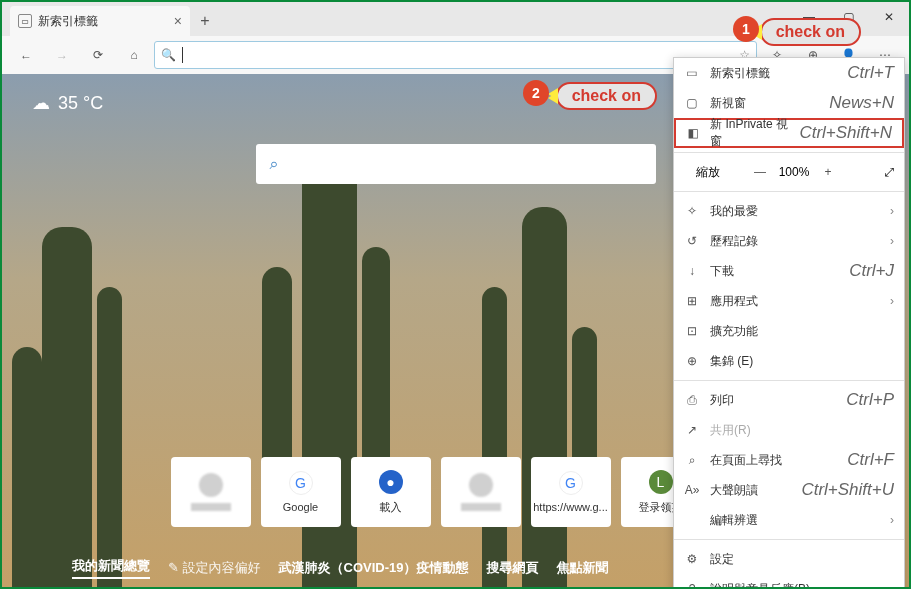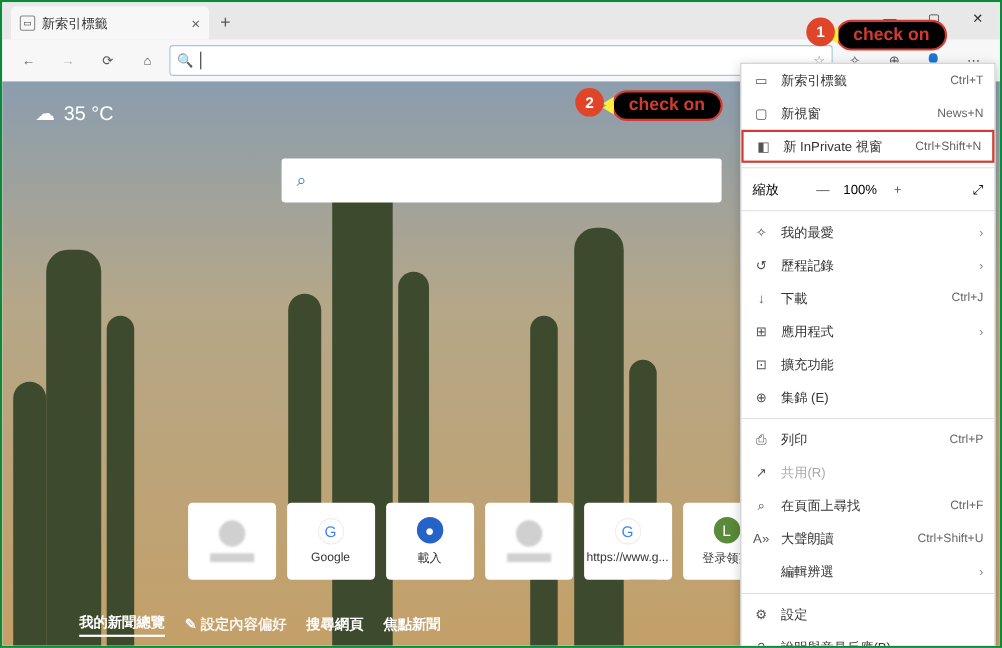--- a/index.html
+++ b/index.html
@@ -125,21 +125,21 @@
   bottom: 8px;
   width: 100%;
   display: flex;
   gap: 18px;
   padding: 0 70px;
   color: #fff;
   font-size: 13px;
   font-weight: bold;
   align-items: center;
 }
-.bottomnav .edit { font-weight: bold; opacity: 0.9; }
+.bottomnav .edit { font-weight: normal; opacity: 0.9; }
 .bottomnav .powered { margin-left: auto; font-weight: normal; font-size: 11px; opacity: 0.8; }
 
 
 .menu {
   position: absolute;
   top: 55px;
   right: 4px;
   width: 232px;
   background: #fff;
   border: 1px solid #ccc;
@@ -151,45 +151,45 @@
   align-items: center;
   height: 30px;
   padding: 0 10px;
   gap: 10px;
   font-size: 12px;
   color: #333;
   position: relative;
 }
 .mrow.disabled { color: #aaa; }
 .mrow .micon { width: 16px; text-align: center; color: #555; }
-.mrow .mshort { margin-left: auto; font-size: 11px; color: #666; }
+.mrow .mshort { margin-left: auto; font-size: 17px; color: #666; font-style: italic; }
 .mrow .chev { margin-left: auto; color: #888; }
 .msep { height: 1px; background: #e0e0e0; margin: 4px 0; }
 .mrow.highlight { border: 2px solid #d43a2f; }
 .zoomrow { display: flex; align-items: center; height: 30px; padding: 0 10px; font-size: 12px; }
-.zoomrow .zlabel { flex: 0 0 50px; }
+.zoomrow .zlabel { flex: 0 0 50px; margin-left: 12px; }
 .zoomrow .zbtn { width: 28px; text-align: center; color: #555; }
 .zoomrow .zval { width: 40px; text-align: center; }
 .zoomrow .zfs { margin-left: auto; }
 
 
 .callout-badge {
   position: absolute;
   width: 26px; height: 26px;
   background: #e0452a;
   color: #fff;
   border-radius: 50%;
   display: flex; align-items: center; justify-content: center;
   font-weight: bold;
   font-size: 14px;
   z-index: 101;
 }
 .callout-bubble {
   position: absolute;
-  background: #000000;
+  background: #e5e5e5;
   border: 2px solid #d43a2f;
   border-radius: 18px;
   padding: 3px 14px;
   font-weight: bold;
   color: #d43a2f;
   font-size: 16px;
   z-index: 100;
 }
 .callout-bubble::before, .callout-bubble::after {
   content: '';
@@ -286,20 +286,21 @@
       </div>
     <div class="tile" style="width:30px;overflow:hidden">
         <div class="ticon" style="background:#6b2fb5"></div>
         <span>Yah</span>
       </div>
   </div>
 
   <div class="bottomnav">
     <span style="border-bottom:2px solid #fff;padding-bottom:2px">我的新聞總覽</span>
     <span class="edit"><span>✎ </span><span>設定內容偏好</span></span>
+    <span>武漢肺炎（COVID-19）疫情動態</span>
     <span>搜尋網頁</span>
     <span>焦點新聞</span>
     <span class="powered">powered by Microsoft News</span>
   </div>
 </div>
 
 <div class="menu">
   <div class="mrow">
       <span class="micon">▭</span>
       <span>新索引標籤</span>

